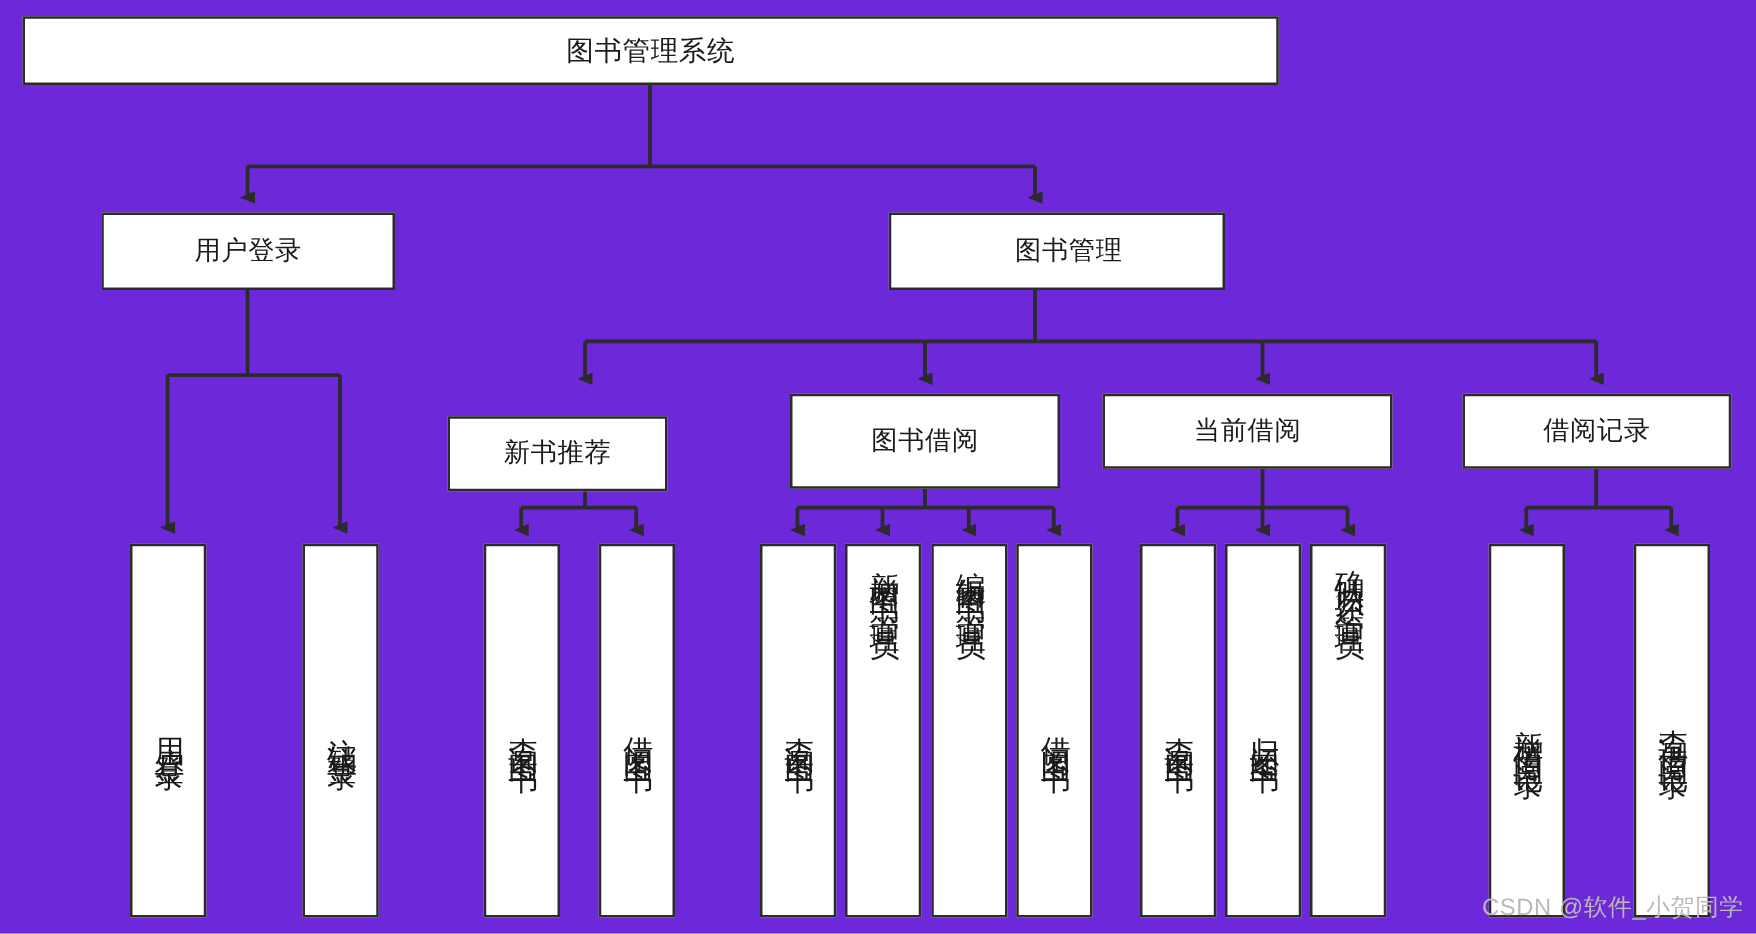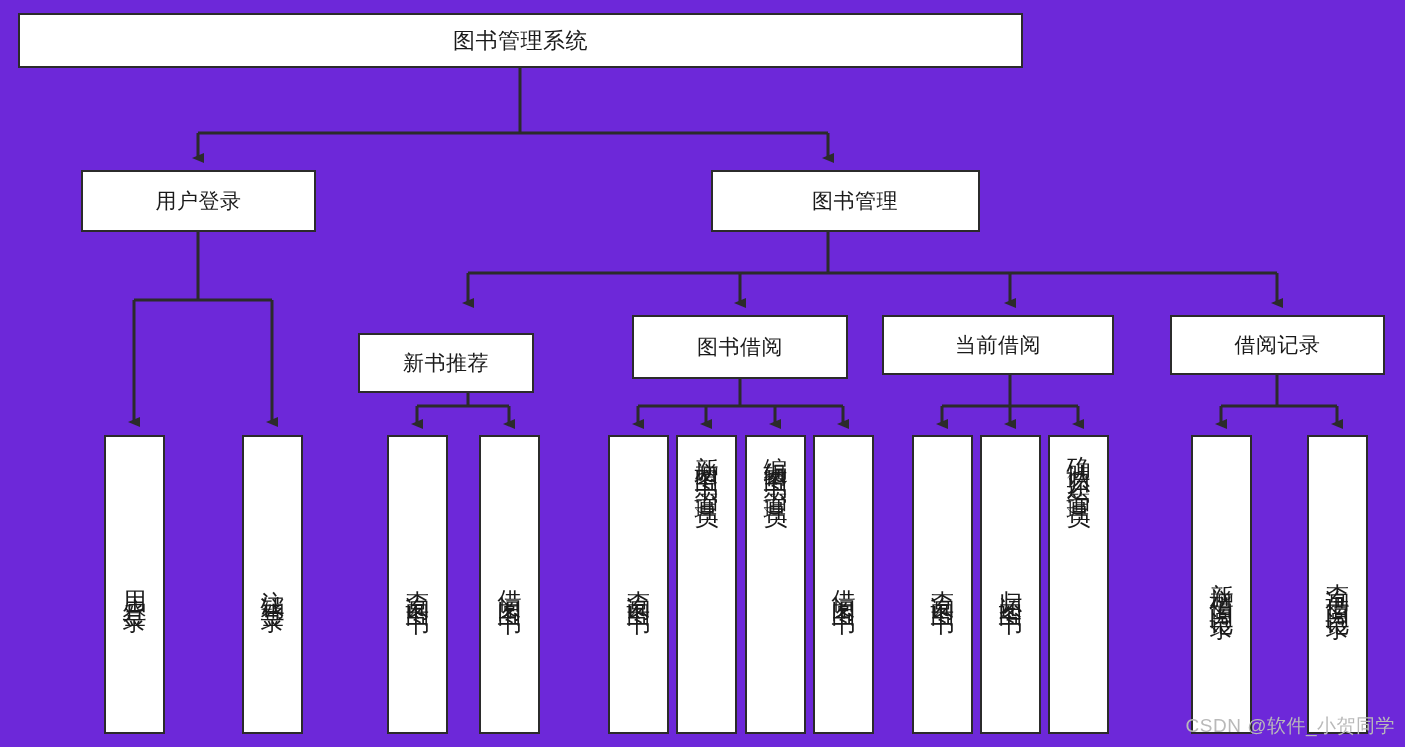--- a/index.html
+++ b/index.html
@@ -118,21 +118,21 @@
   <div class="node horiz" style="left:81px;top:170px;width:235px;height:62px;">
     <span class="lbl">用户登录</span>
   </div>
   <div class="node horiz" style="left:711px;top:170px;width:269px;height:62px;padding-left:19px;">
     <span class="lbl">图书管理</span>
   </div>
 
   <div class="node horiz" style="left:358px;top:315px;width:176px;height:60px;margin-top:18px;">
     <span class="lbl">新书推荐</span>
   </div>
-  <div class="node horiz" style="left:632px;top:315px;width:216px;height:64px;">
+  <div class="node horiz" style="left:632px;top:315px;width:216px;height:76px;">
     <span class="lbl">图书借阅</span>
   </div>
   <div class="node horiz" style="left:882px;top:315px;width:232px;height:60px;">
     <span class="lbl">当前借阅</span>
   </div>
   <div class="node horiz" style="left:1170px;top:315px;width:215px;height:60px;justify-content:center;">
     <span class="lbl">借阅记录</span>
   </div>
 
   <div class="node vert center" style="left:104px;top:435px;width:61px;height:299px;">

